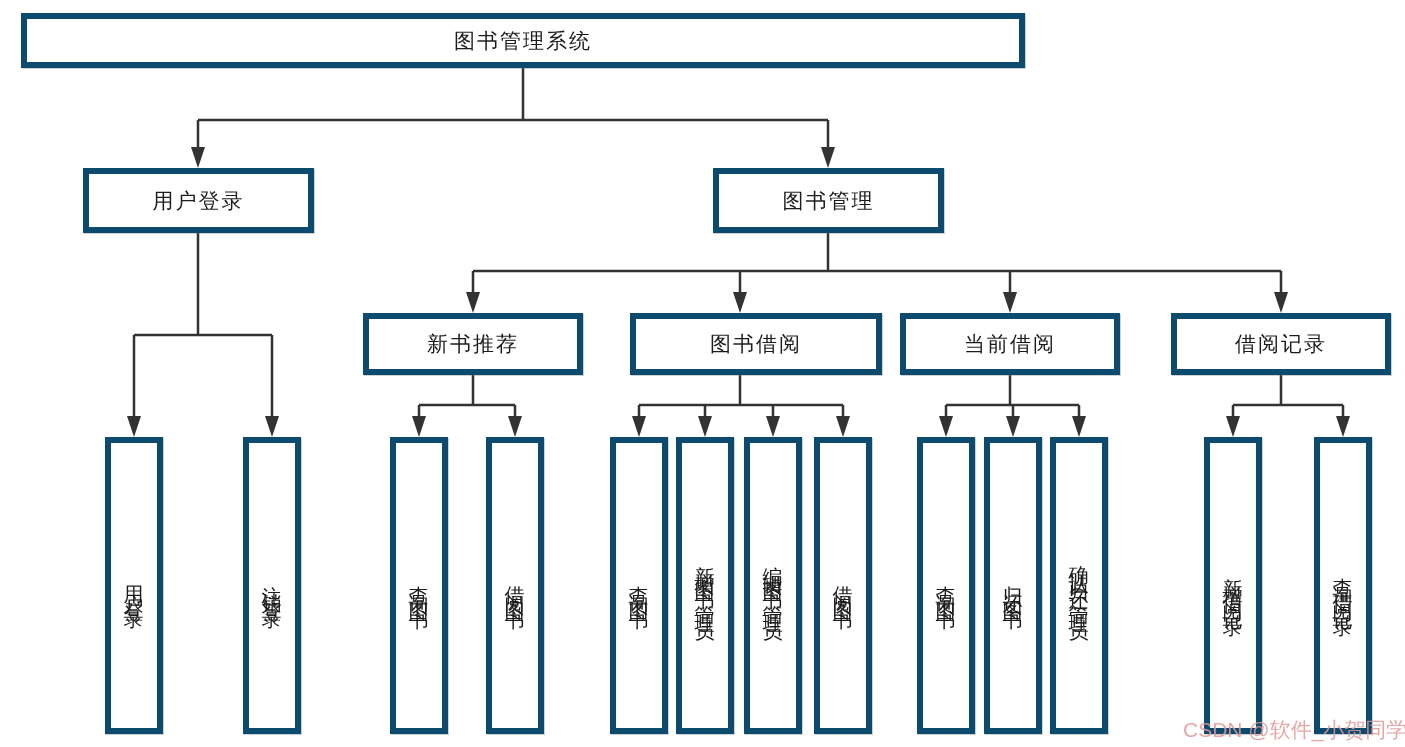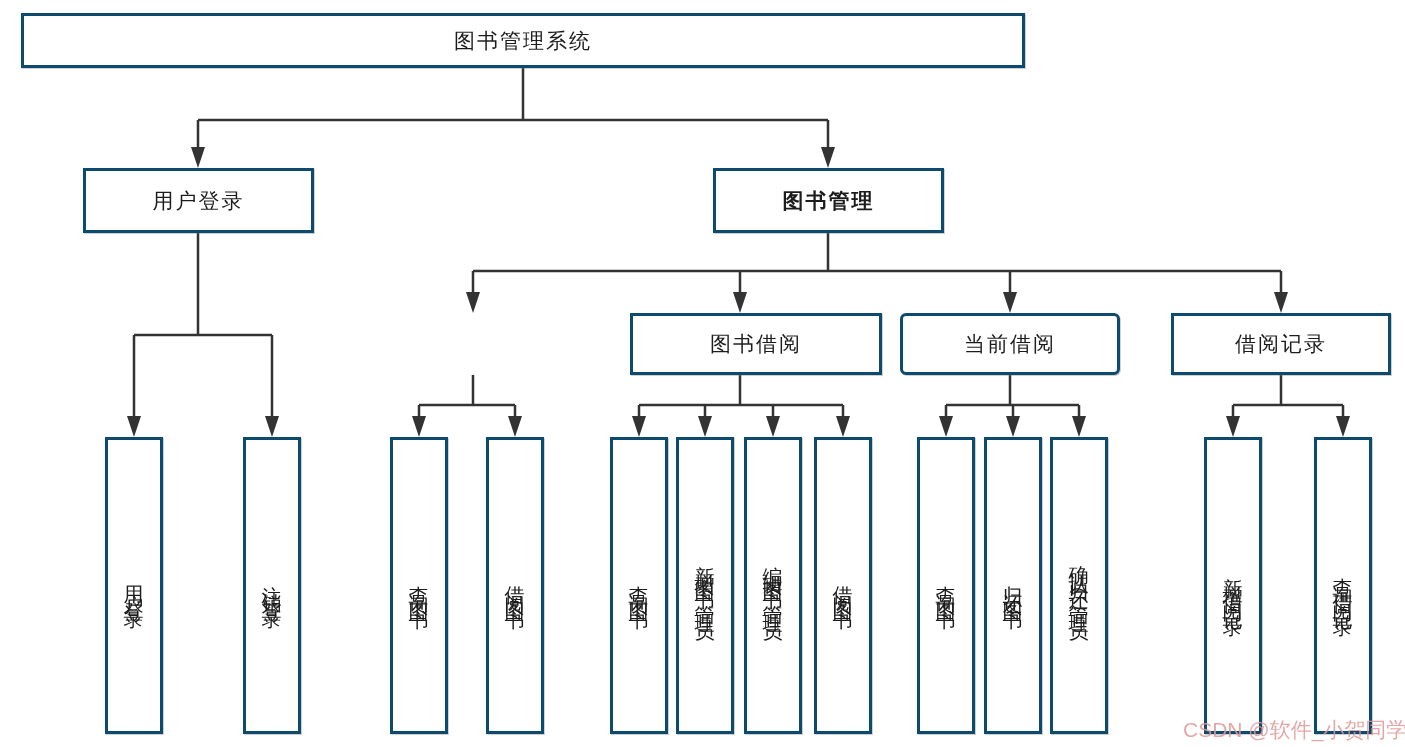--- a/index.html
+++ b/index.html
@@ -14,21 +14,21 @@
   #connectors {
     position: absolute;
     left: 0; top: 0;
     width: 1405px; height: 747px;
     pointer-events: none;
   }
   .box {
     position: absolute;
     box-sizing: border-box;
     background: #ffffff;
-    border: 3px solid #0c4a6e;
+    border: 6px solid #0c4a6e;
     display: flex;
     align-items: center;
     justify-content: center;
     color: #1c1c1c;
     font-size: 21px;
     letter-spacing: 2px;
     box-shadow: 1px 1px 0 rgba(120,120,120,0.35);
   }
   .vbox {
     writing-mode: vertical-rl;
@@ -89,24 +89,25 @@
       <polygon points="1006,416 1020,416 1013,437"></polygon>
       <polygon points="1072,416 1086,416 1079,437"></polygon>
       <polygon points="1226,416 1240,416 1233,437"></polygon>
       <polygon points="1336,416 1350,416 1343,437"></polygon>
     </g>
   </svg>
 
   <div class="box" style="left:21px; top:13px; width:1004px; height:55px;">图书管理系统</div>
 
   <div class="box" style="left:83px; top:168px; width:231px; height:65px;">用户登录</div>
-  <div class="box" style="left:713px; top:168px; width:231px; height:65px;font-weight:bold;">图书管理</div>
+  <div class="box" style="left:713px; top:168px; width:231px; height:65px;">图书管理</div>
 
+  <div class="box" style="left:363px; top:313px; width:220px; height:62px;">新书推荐</div>
   <div class="box" style="left:630px; top:313px; width:252px; height:62px;">图书借阅</div>
-  <div class="box" style="left:900px; top:313px; width:220px; height:62px;border-radius:6px;">当前借阅</div>
+  <div class="box" style="left:900px; top:313px; width:220px; height:62px;">当前借阅</div>
   <div class="box" style="left:1171px; top:313px; width:220px; height:62px;">借阅记录</div>
 
   <div class="box vbox" style="left:105px; top:437px; width:58px; height:297px;">用户登录</div>
   <div class="box vbox" style="left:243px; top:437px; width:58px; height:297px;">注销登录</div>
 
   <div class="box vbox" style="left:390px; top:437px; width:58px; height:297px;">查询图书</div>
   <div class="box vbox" style="left:486px; top:437px; width:58px; height:297px;">借阅图书</div>
 
   <div class="box vbox" style="left:610px; top:437px; width:58px; height:297px;">查询图书</div>
   <div class="box vbox" style="left:676px; top:437px; width:58px; height:297px;">新增图书（管理员）</div>

